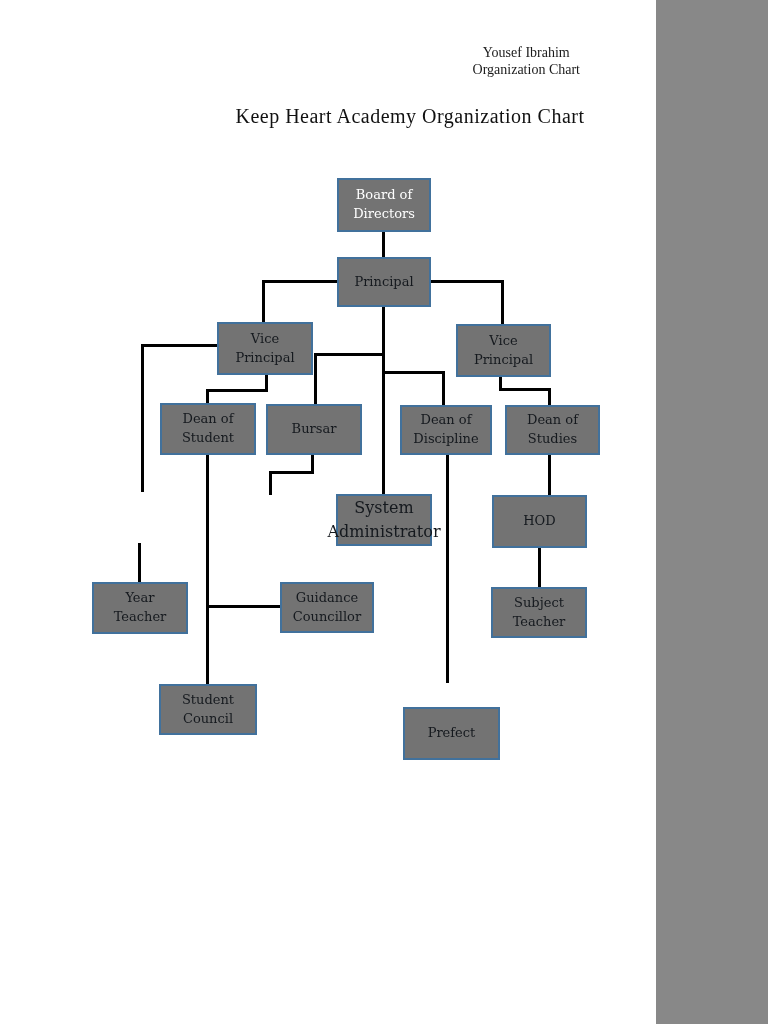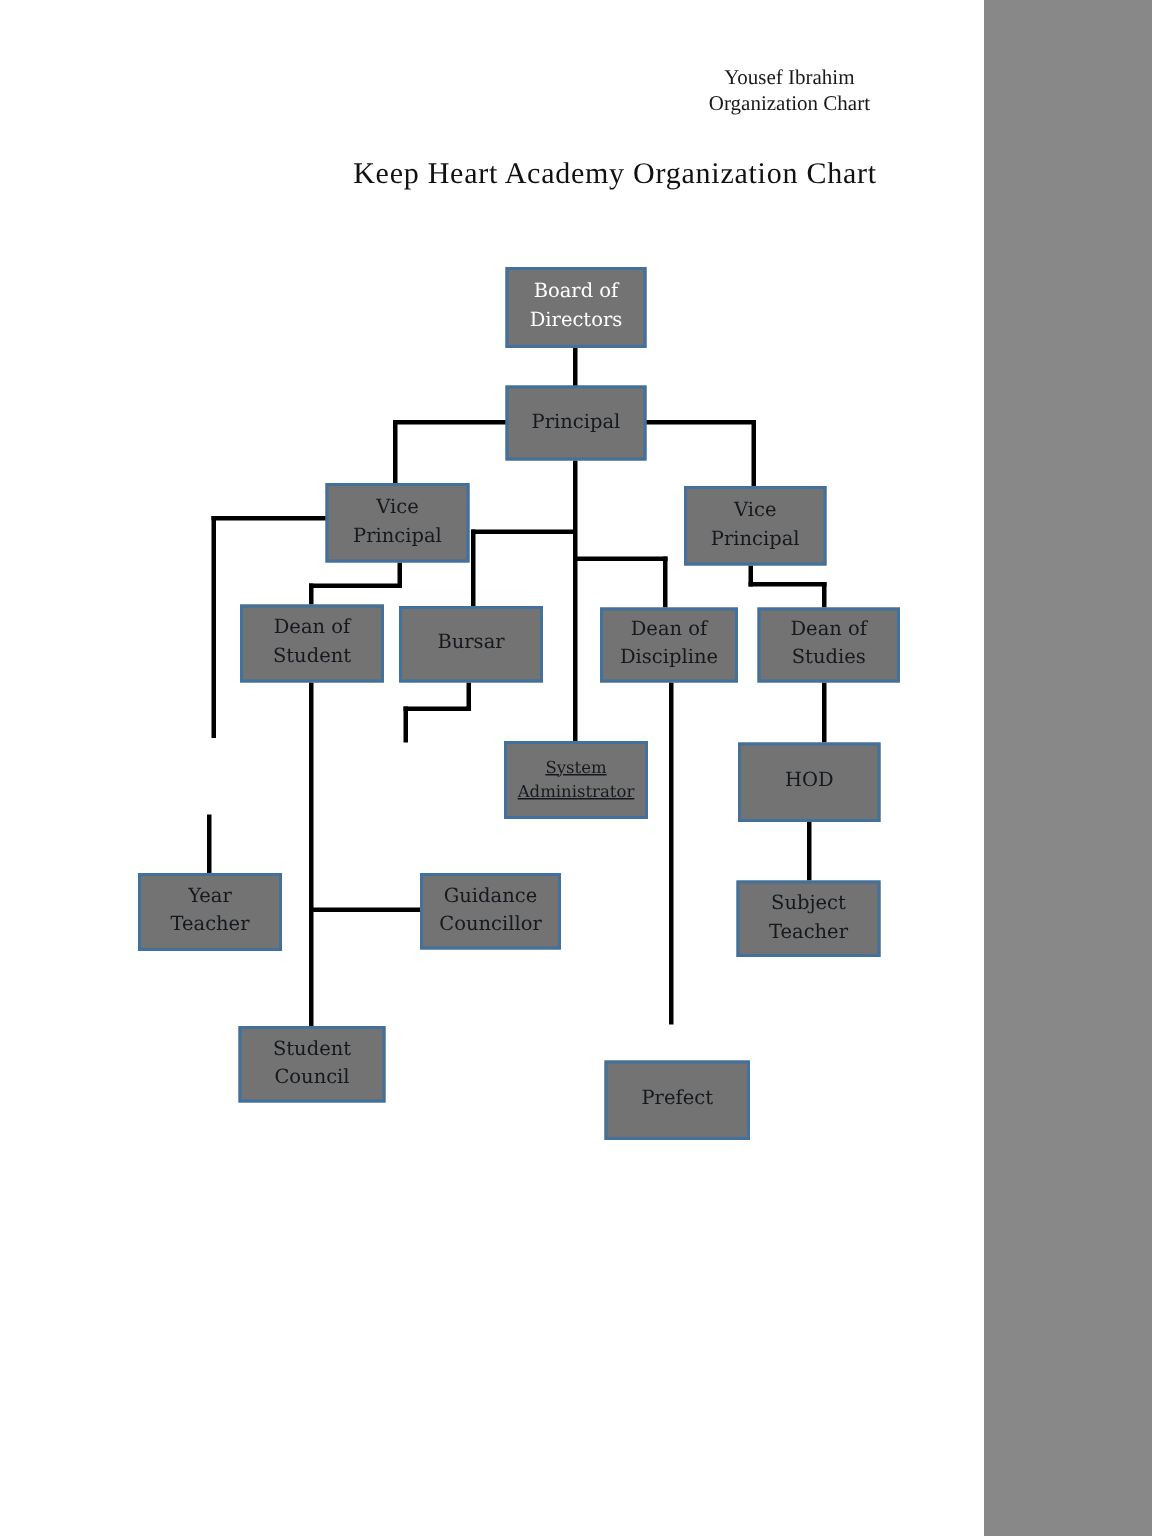--- a/index.html
+++ b/index.html
@@ -36,21 +36,21 @@
     align-items:center;
     justify-content:center;
     text-align:center;
     font-family:"DejaVu Serif", serif;
     font-size:13px;
     line-height:1.45;
     color:#15191e;
     white-space:pre-line;
   }
   .node.light{ color:#ffffff; }
-  .node.small{ font-size:11px; line-height:1.5;text-decoration:underline; }
+  .node.small{ font-size:16px; line-height:1.5; }
   .line{
     position:absolute;
     background:#000000;
   }
 </style>
 </head>
 <body>
 
 <div class="page">
 

